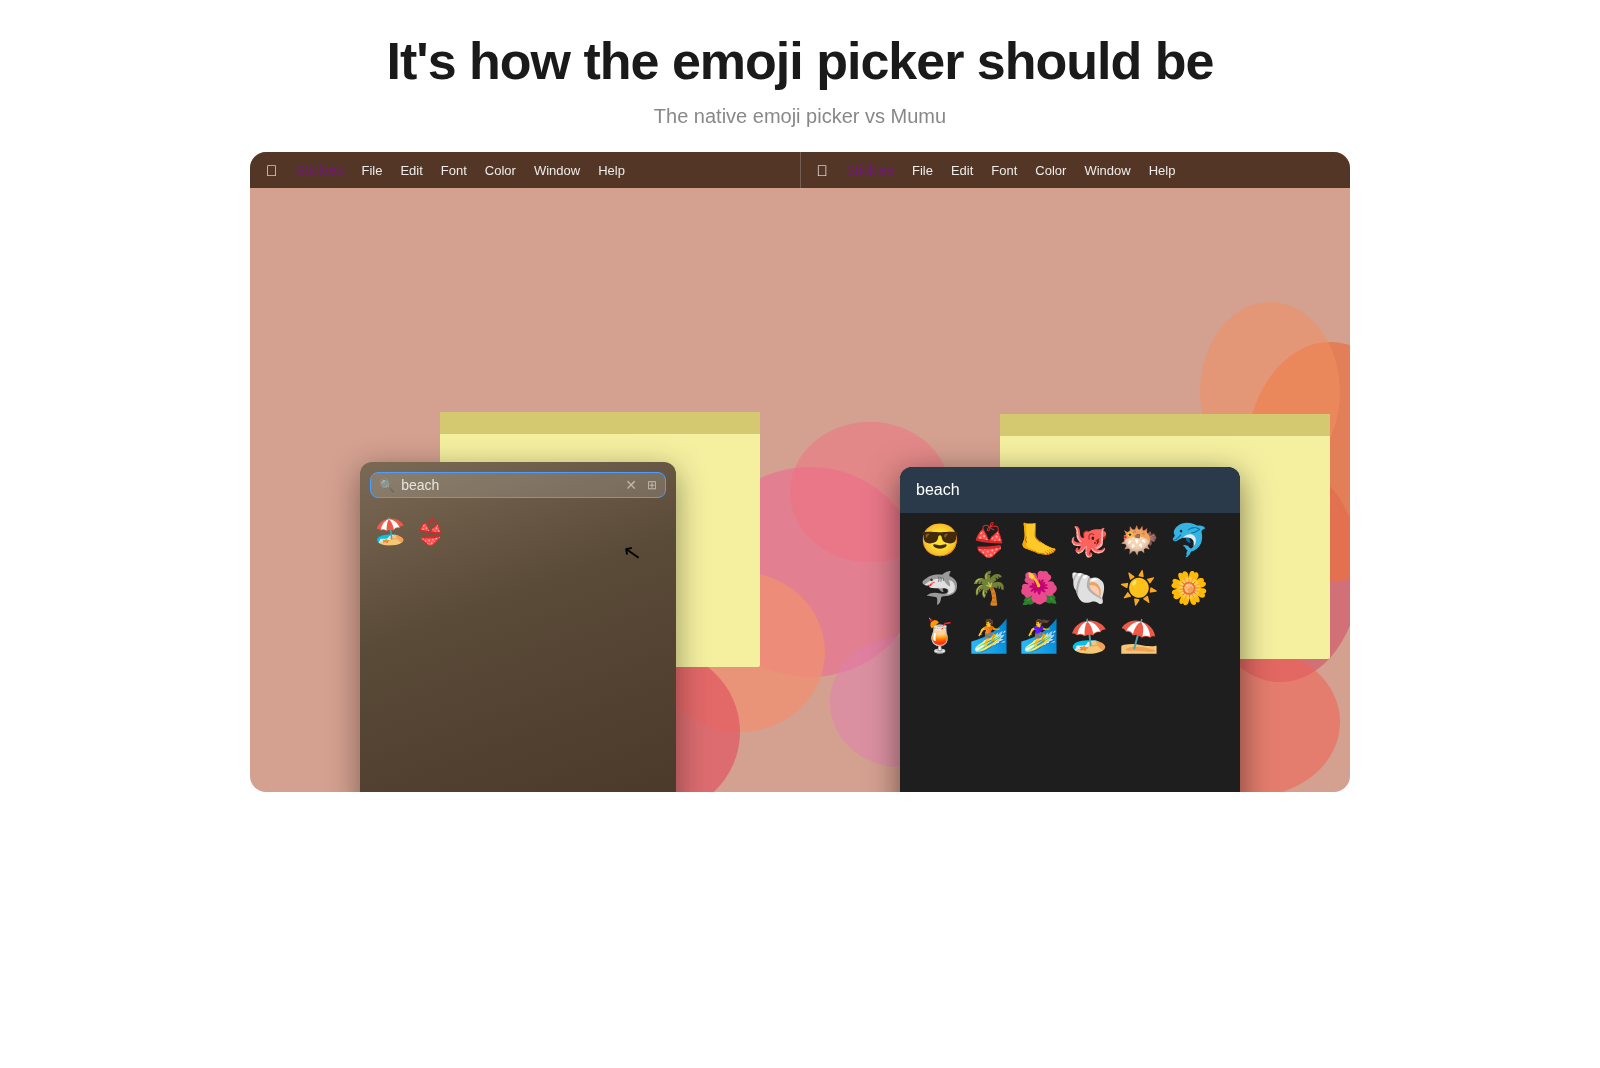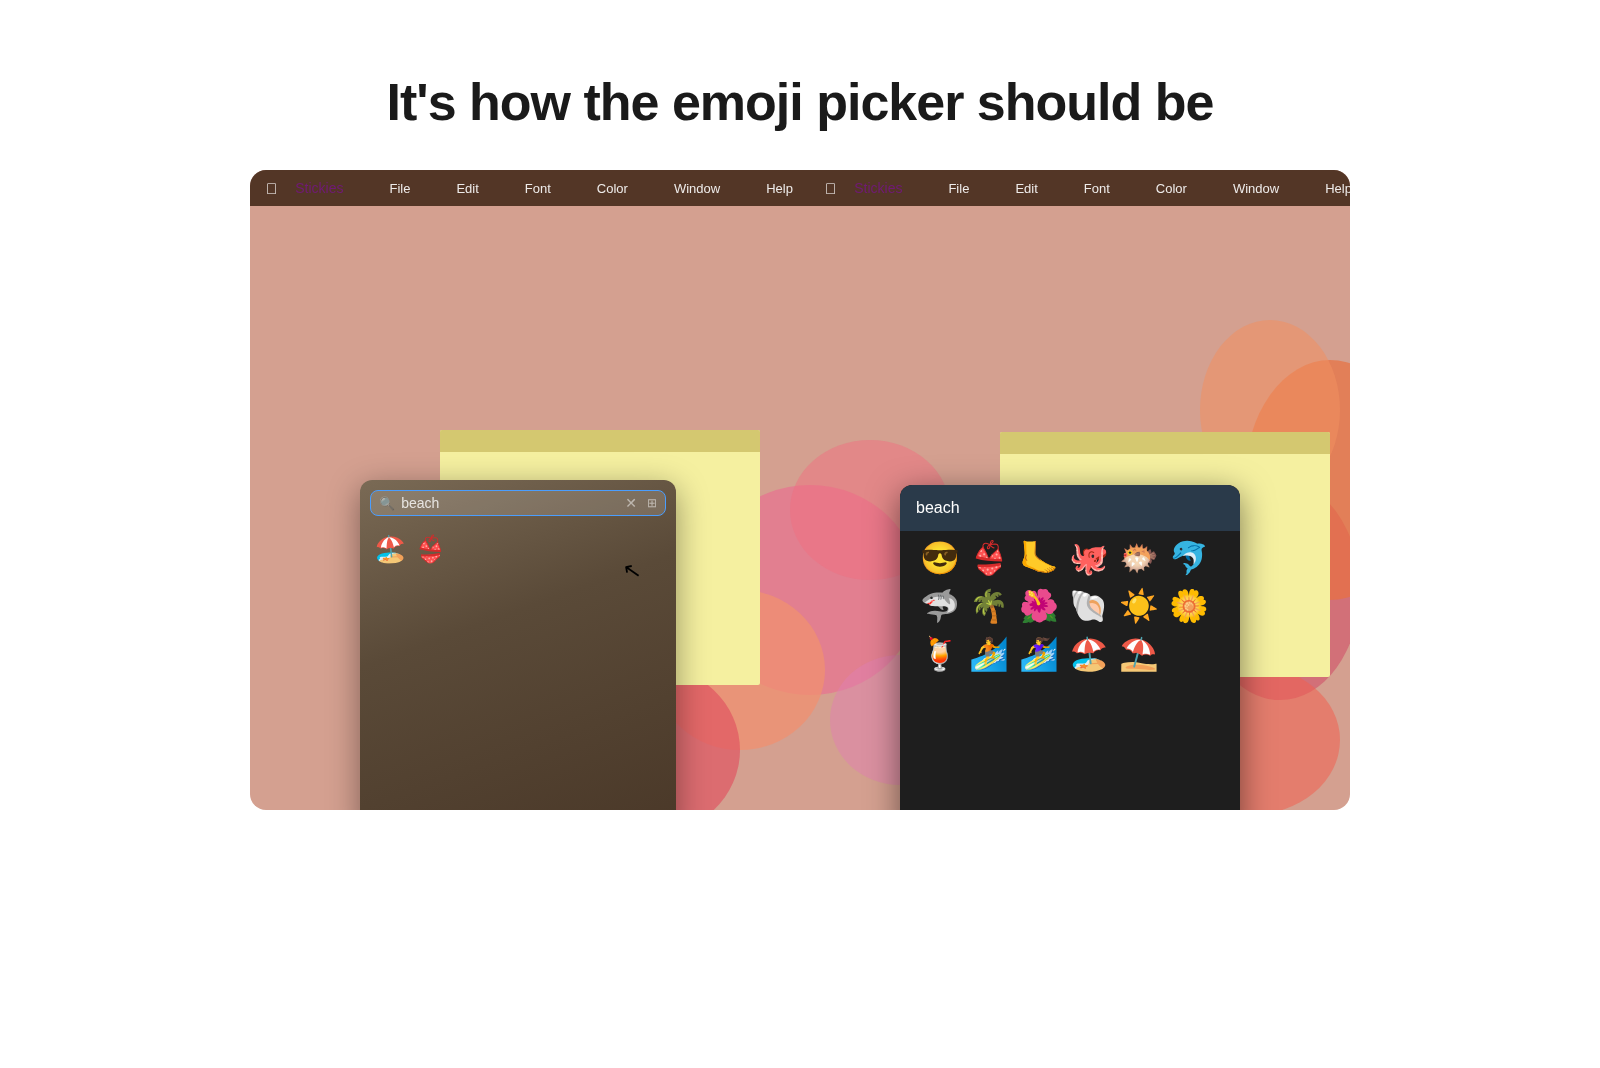--- a/index.html
+++ b/index.html
@@ -8,21 +8,21 @@
       font-family: -apple-system, BlinkMacSystemFont, 'Helvetica Neue', sans-serif;
       width: 1600px;
       min-height: 1068px;
       display: flex;
       flex-direction: column;
       align-items: center;
     }
 
     .page-header {
       text-align: center;
-      padding: 72px 0 24px;
+      padding: 31px 0 24px;
     }
 
     .page-title {
       font-size: 52px;
       font-weight: 700;
       color: #1a1a1a;
       letter-spacing: -1px;
       margin-bottom: 14px;
     }
 
@@ -90,21 +90,20 @@
 
     .menubar-app {
       font-size: 14px;
       font-weight: 400;
       color: #701a75;
     }
 
     .menubar-item {
       font-size: 13px;
       color: rgba(255,255,255,0.9);
-      margin-left: 28px;
     }
 
     
     .sticky-note {
       position: absolute;
       background: #f5f0a0;
       border-radius: 2px;
     }
 
     .sticky-note-tab {
@@ -234,20 +233,21 @@
 
     .mumu-empty {
       height: 150px;
     }
   </style>
 </head>
 <body>
 
 <div class="page-header">
   <h1 class="page-title">It's how the emoji picker should be</h1>
+  <p class="page-subtitle">The native emoji picker vs Mumu</p>
 </div>
 
 <div class="comparison-container">
 
   <div class="desktop-bg">
 
     <svg width="1100" height="640" viewBox="0 0 1100 640" style="position:absolute;top:0;left:0;width:100%;height:100%;">
 
       <ellipse cx="560" cy="420" rx="110" ry="105" fill="#e87090" opacity="0.7"></ellipse>
       <ellipse cx="490" cy="500" rx="85" ry="80" fill="#f09070" opacity="0.75"></ellipse>

